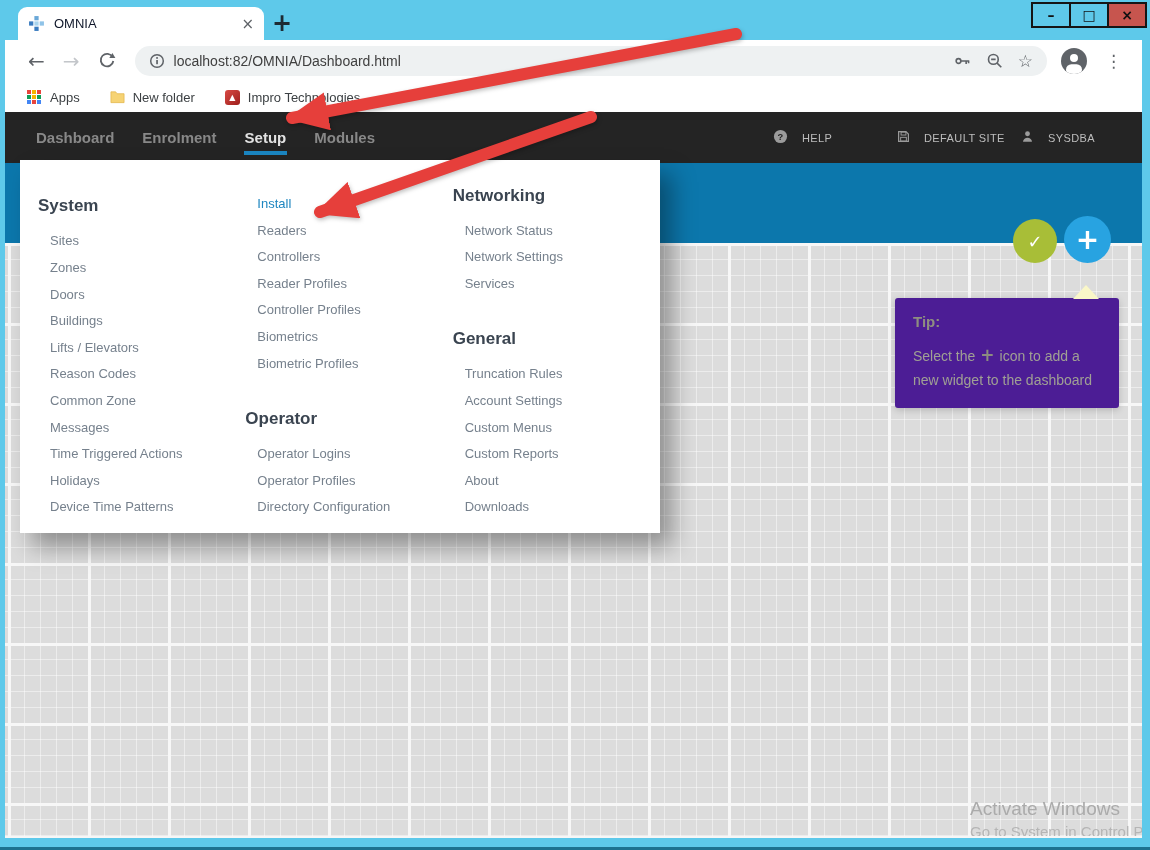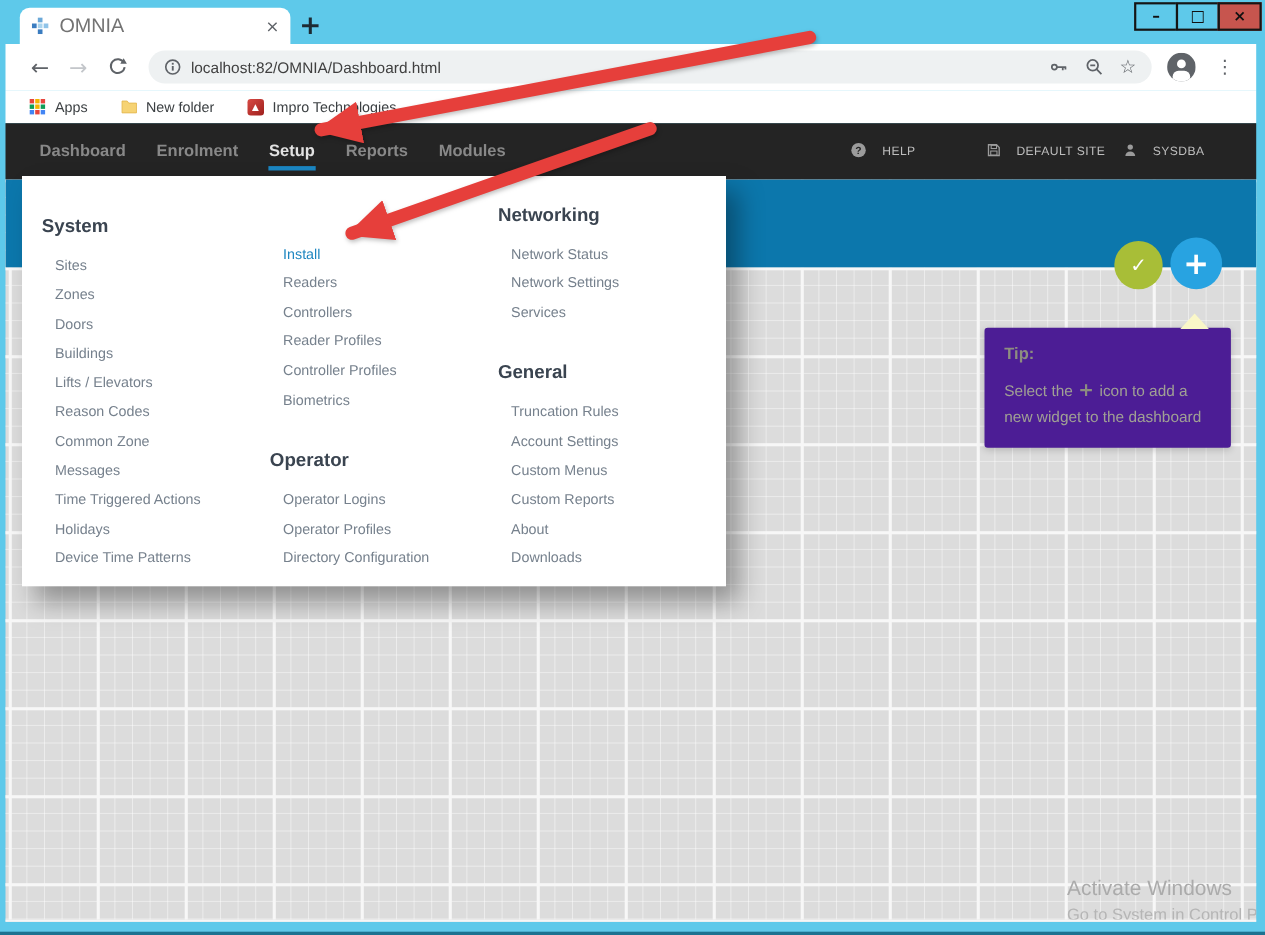--- a/index.html
+++ b/index.html
@@ -9,21 +9,21 @@
   
   #win-controls{position:absolute;top:2px;right:3px;display:flex;z-index:5;}
   .win-btn{width:36px;height:22px;border:2px solid #151515;margin-left:-2px;display:flex;align-items:center;justify-content:center;
            font-weight:bold;font-size:14px;color:#111;background:#5ec9ea;cursor:pointer;font-family:"DejaVu Sans",sans-serif;}
   .win-btn.close{background:#c7554e;}
 
   
   #tab{position:absolute;left:18px;top:7px;width:246px;height:33px;background:#fff;border-radius:9px 9px 0 0;
        display:flex;align-items:center;padding:0 10px;box-sizing:border-box;z-index:2;}
   .favicon{width:17px;height:17px;margin-right:9px;flex:0 0 auto;}
-  .tab-title{flex:1;font-size:18px;color:#737373;}
+  .tab-title{flex:1;font-size:13px;color:#0f172a;}
   .tab-close{font-size:15px;color:#5f6368;cursor:pointer;font-family:"DejaVu Sans",sans-serif;}
   #newtab{position:absolute;left:267px;top:8px;width:30px;height:30px;display:flex;align-items:center;justify-content:center;
           font-size:24px;font-weight:bold;color:#1d2b33;cursor:pointer;z-index:2;font-family:"DejaVu Sans",sans-serif;}
 
   
   #toolbar{position:absolute;left:5px;top:40px;width:1137px;height:42px;background:#fff;display:flex;align-items:center;
            padding:0 14px;box-sizing:border-box;z-index:2;}
   .nav-glyph{font-size:20px;margin:0 9px;font-family:"DejaVu Sans",sans-serif;cursor:pointer;}
   .nav-glyph.back{color:#5f6368;}
   .nav-glyph.fwd{color:#c3c6ca;}
@@ -201,21 +201,20 @@
     <span class="bm-label">New folder</span>
     <span class="impro-ic">▲</span>
     <span class="bm-label">Impro Technologies...</span>
   </div>
 
   <div id="navbar">
     <ul id="nav-list">
         <li>Dashboard</li>
         <li>Enrolment</li>
         <li class="hl">Setup</li>
-        <li>Reports</li>
         <li>Modules</li>
       </ul>
     <div class="nr nr-help">
       <span class="ic">
         <svg viewBox="0 0 16 16" width="15" height="15">
           <circle cx="8" cy="8" r="7" fill="#9b9b9b"></circle>
           <text x="8" y="11.4" text-anchor="middle" font-size="10" font-weight="bold" fill="#242424">?</text>
         </svg>
       </span>
       <span>HELP</span>
@@ -278,20 +277,21 @@
         </ul>
     </div>
     <div class="col">
       <ul class="menu-list">
           <li class="hl">Install</li>
           <li>Readers</li>
           <li>Controllers</li>
           <li>Reader Profiles</li>
           <li>Controller Profiles</li>
           <li>Biometrics</li>
+          <li>Biometric Profiles</li>
         </ul>
       <div class="menu-title mt">Operator</div>
       <ul class="menu-list">
           <li>Operator Logins</li>
           <li>Operator Profiles</li>
           <li>Directory Configuration</li>
         </ul>
     </div>
     <div class="col">
       <div class="menu-title">Networking</div>

